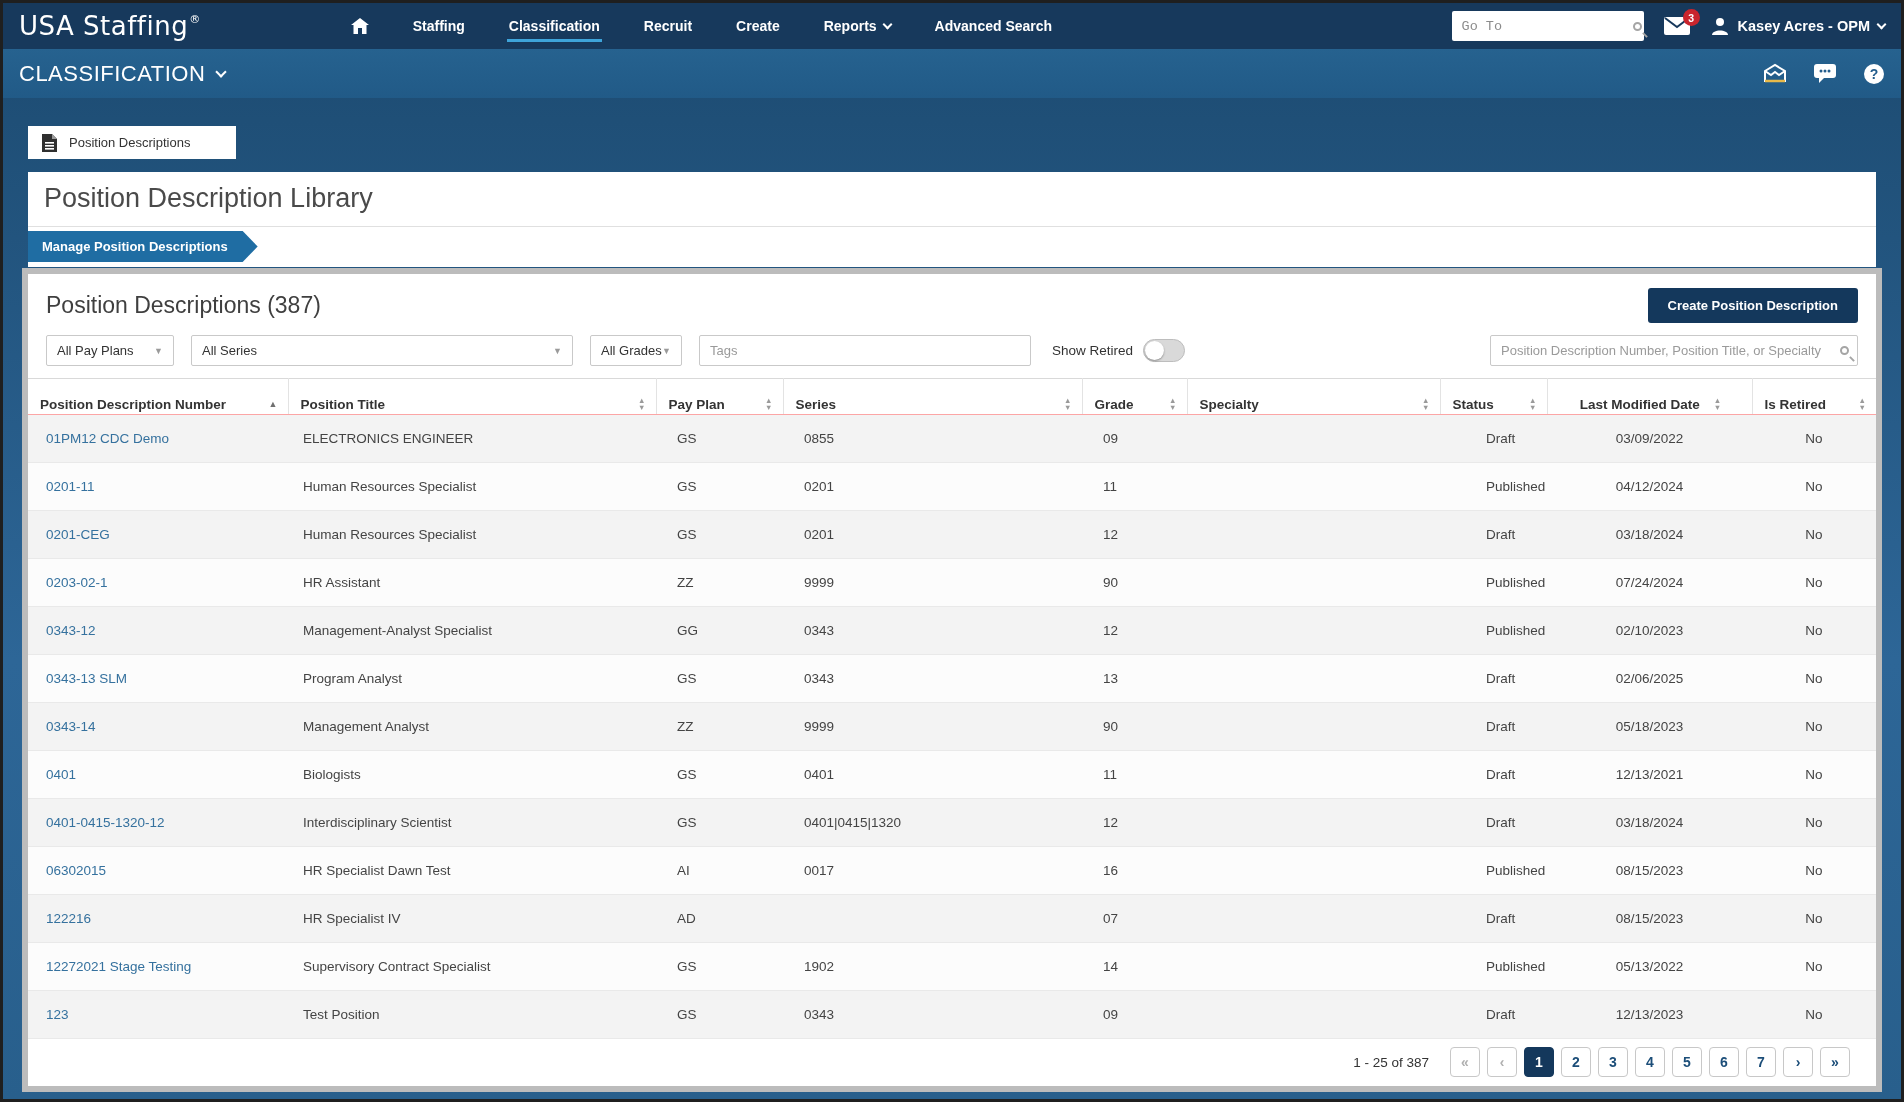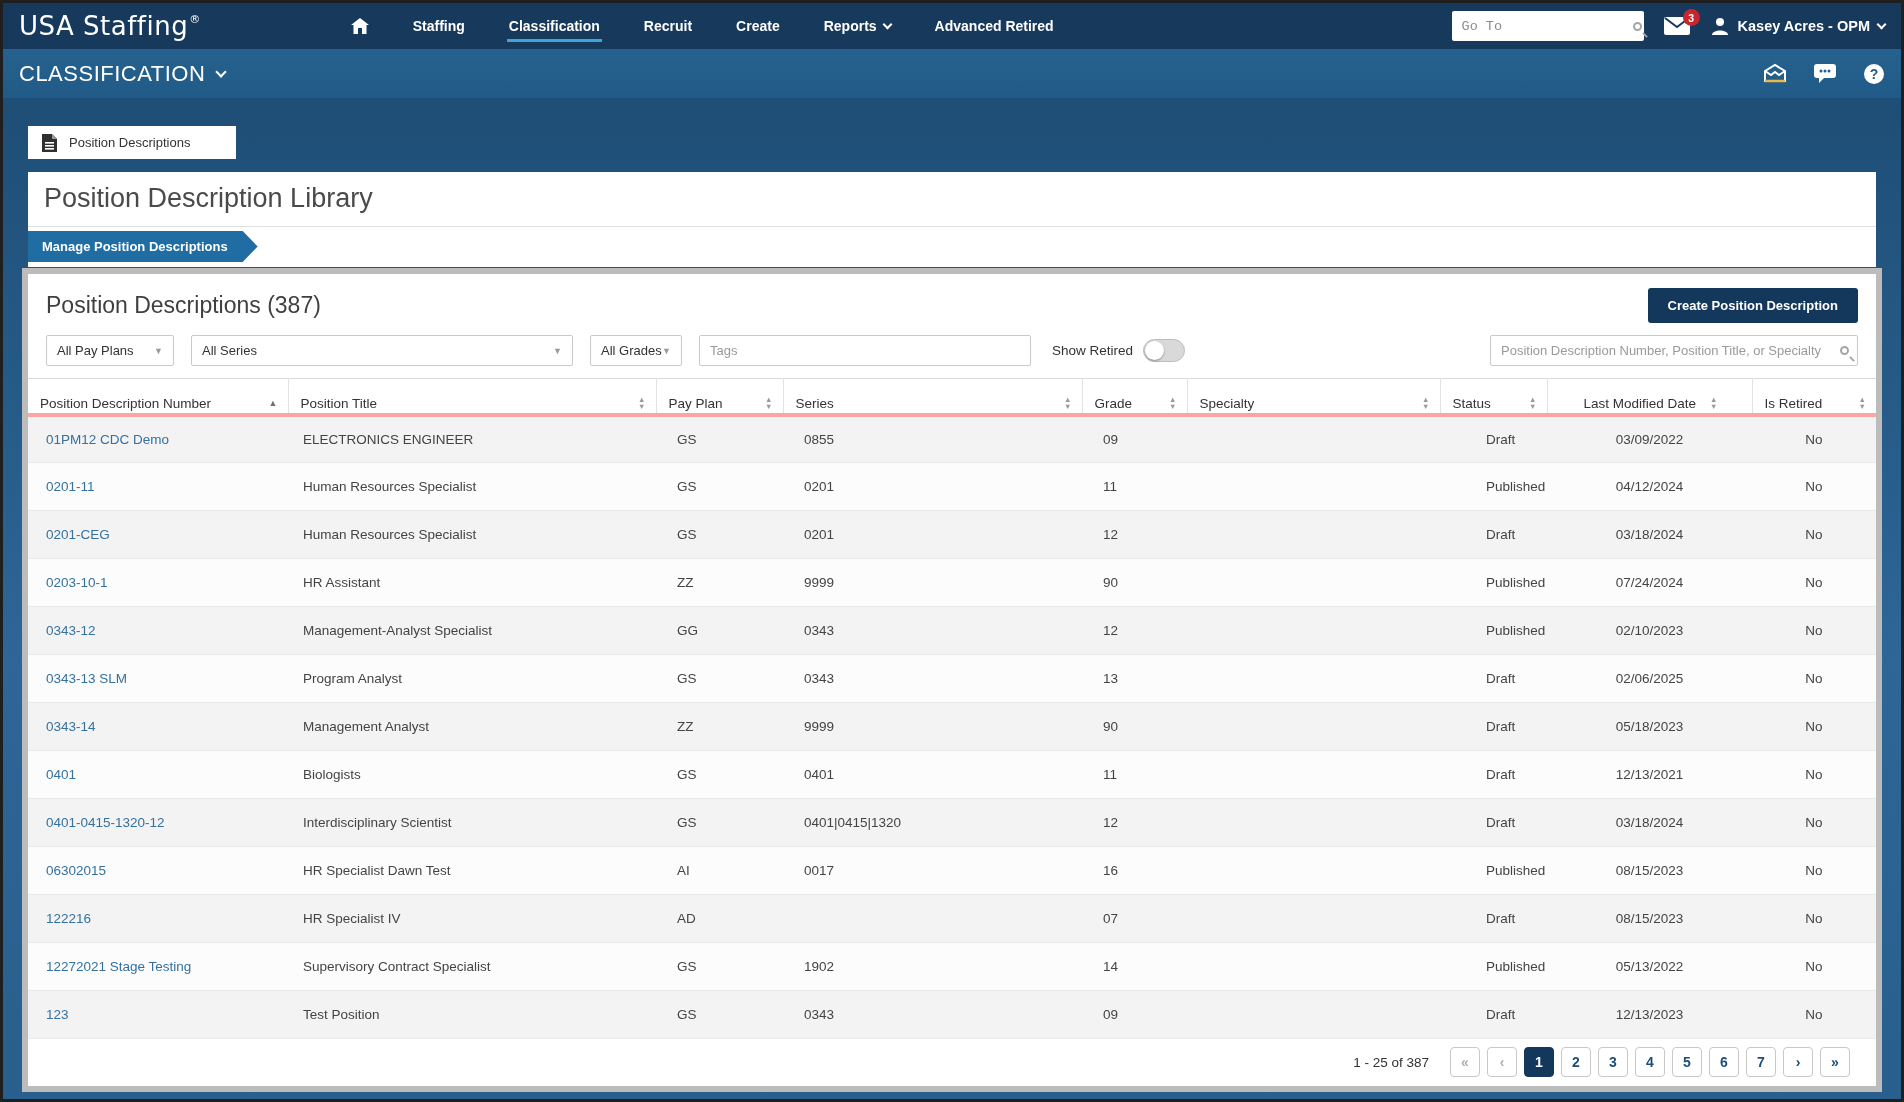--- a/index.html
+++ b/index.html
@@ -60,21 +60,21 @@
   .toggle { width:42px; height:23px; background:#d9d9d9; border:1px solid #bdbdbd; border-radius:12px; position:relative; cursor:pointer; }
   .toggle .knob { position:absolute; left:1px; top:1px; width:19px; height:19px; border-radius:50%; background:#fff; box-shadow:0 1px 2px rgba(0,0,0,.35); }
   .search-box { margin-left:auto; width:368px; height:31px; border:1px solid #c9c9c9; border-radius:2px; display:flex; align-items:center; padding:0 8px 0 10px; }
   .search-box input { border:none; outline:none; flex:1; font-size:13px; color:#333; font-family:inherit; }
   .search-box input::placeholder { color:#9a9a9a; }
 
   
   table { width:100%; border-collapse:collapse; table-layout:fixed; margin-top:12px; }
   col.c0{width:260px} col.c1{width:368px} col.c2{width:127px} col.c3{width:299px}
   col.c4{width:105px} col.c5{width:253px} col.c6{width:107px} col.c7{width:205px}
-  thead th { height:36px; border-top:1px solid #d9d9d9; border-bottom:4px solid #fca5a5; border-right:1px solid #e3e3e3; font-weight:400; font-size:13.5px; color:#333; padding:16px 10px 0 12px; cursor:pointer; }
+  thead th { height:36px; border-top:1px solid #d9d9d9; border-bottom:1px solid #fca5a5; border-right:1px solid #e3e3e3; font-weight:700; font-size:13.5px; color:#333; padding:16px 10px 0 12px; cursor:pointer; }
   thead th:last-child { border-right:none; }
   .th-inner { display:flex; align-items:center; justify-content:space-between; gap:8px; }
   th.center .th-inner { justify-content:center; gap:14px; }
   .sort-both { display:inline-flex; flex-direction:column; line-height:0.9; color:#9a9a9a; font-size:7.5px; }
   .sort-both i { font-style:normal; }
   .sort-asc { color:#6f6f6f; font-size:9px; line-height:1; }
   tbody td { height:48px; font-size:13.5px; color:#444; padding-left:21px; border-bottom:1px solid #e9e9e9; overflow:hidden; white-space:nowrap; }
   tbody tr:nth-child(odd) { background:#f3f3f3; }
   tbody tr:nth-child(even) { background:#fcfcfc; }
   tbody td.col-0 { padding-left:18px; }
@@ -121,21 +121,21 @@
           <span>Recruit</span>
         </div>
         <div class="nav-item">
           <span>Create</span>
         </div>
         <div class="nav-item">
           <span>Reports</span>
           <span class="chev"></span>
         </div>
         <div class="nav-item">
-          <span>Advanced Retired</span>
+          <span>Advanced Search</span>
         </div>
       </nav>
     <div class="top-right">
       <div class="goto-box">
         <input type="text" placeholder="Go To" style="">
         <span class="mag"></span>
       </div>
       <div class="mail-wrap">
         <span>
           <svg width="26" height="18" viewBox="0 0 26 18">
@@ -368,21 +368,21 @@
               <td class="col-1">Human Resources Specialist</td>
               <td class="col-2">GS</td>
               <td class="col-3">0201</td>
               <td class="col-4">12</td>
               <td class="col-5"></td>
               <td class="col-6">Draft</td>
               <td class="col-7">03/18/2024</td>
               <td class="col-8">No</td>
             </tr>
             <tr>
-              <td class="col-0"><a class="pd-link">0203-10-1</a></td>
+              <td class="col-0"><a class="pd-link">0203-02-1</a></td>
               <td class="col-1">HR Assistant</td>
               <td class="col-2">ZZ</td>
               <td class="col-3">9999</td>
               <td class="col-4">90</td>
               <td class="col-5"></td>
               <td class="col-6">Published</td>
               <td class="col-7">07/24/2024</td>
               <td class="col-8">No</td>
             </tr>
             <tr>

